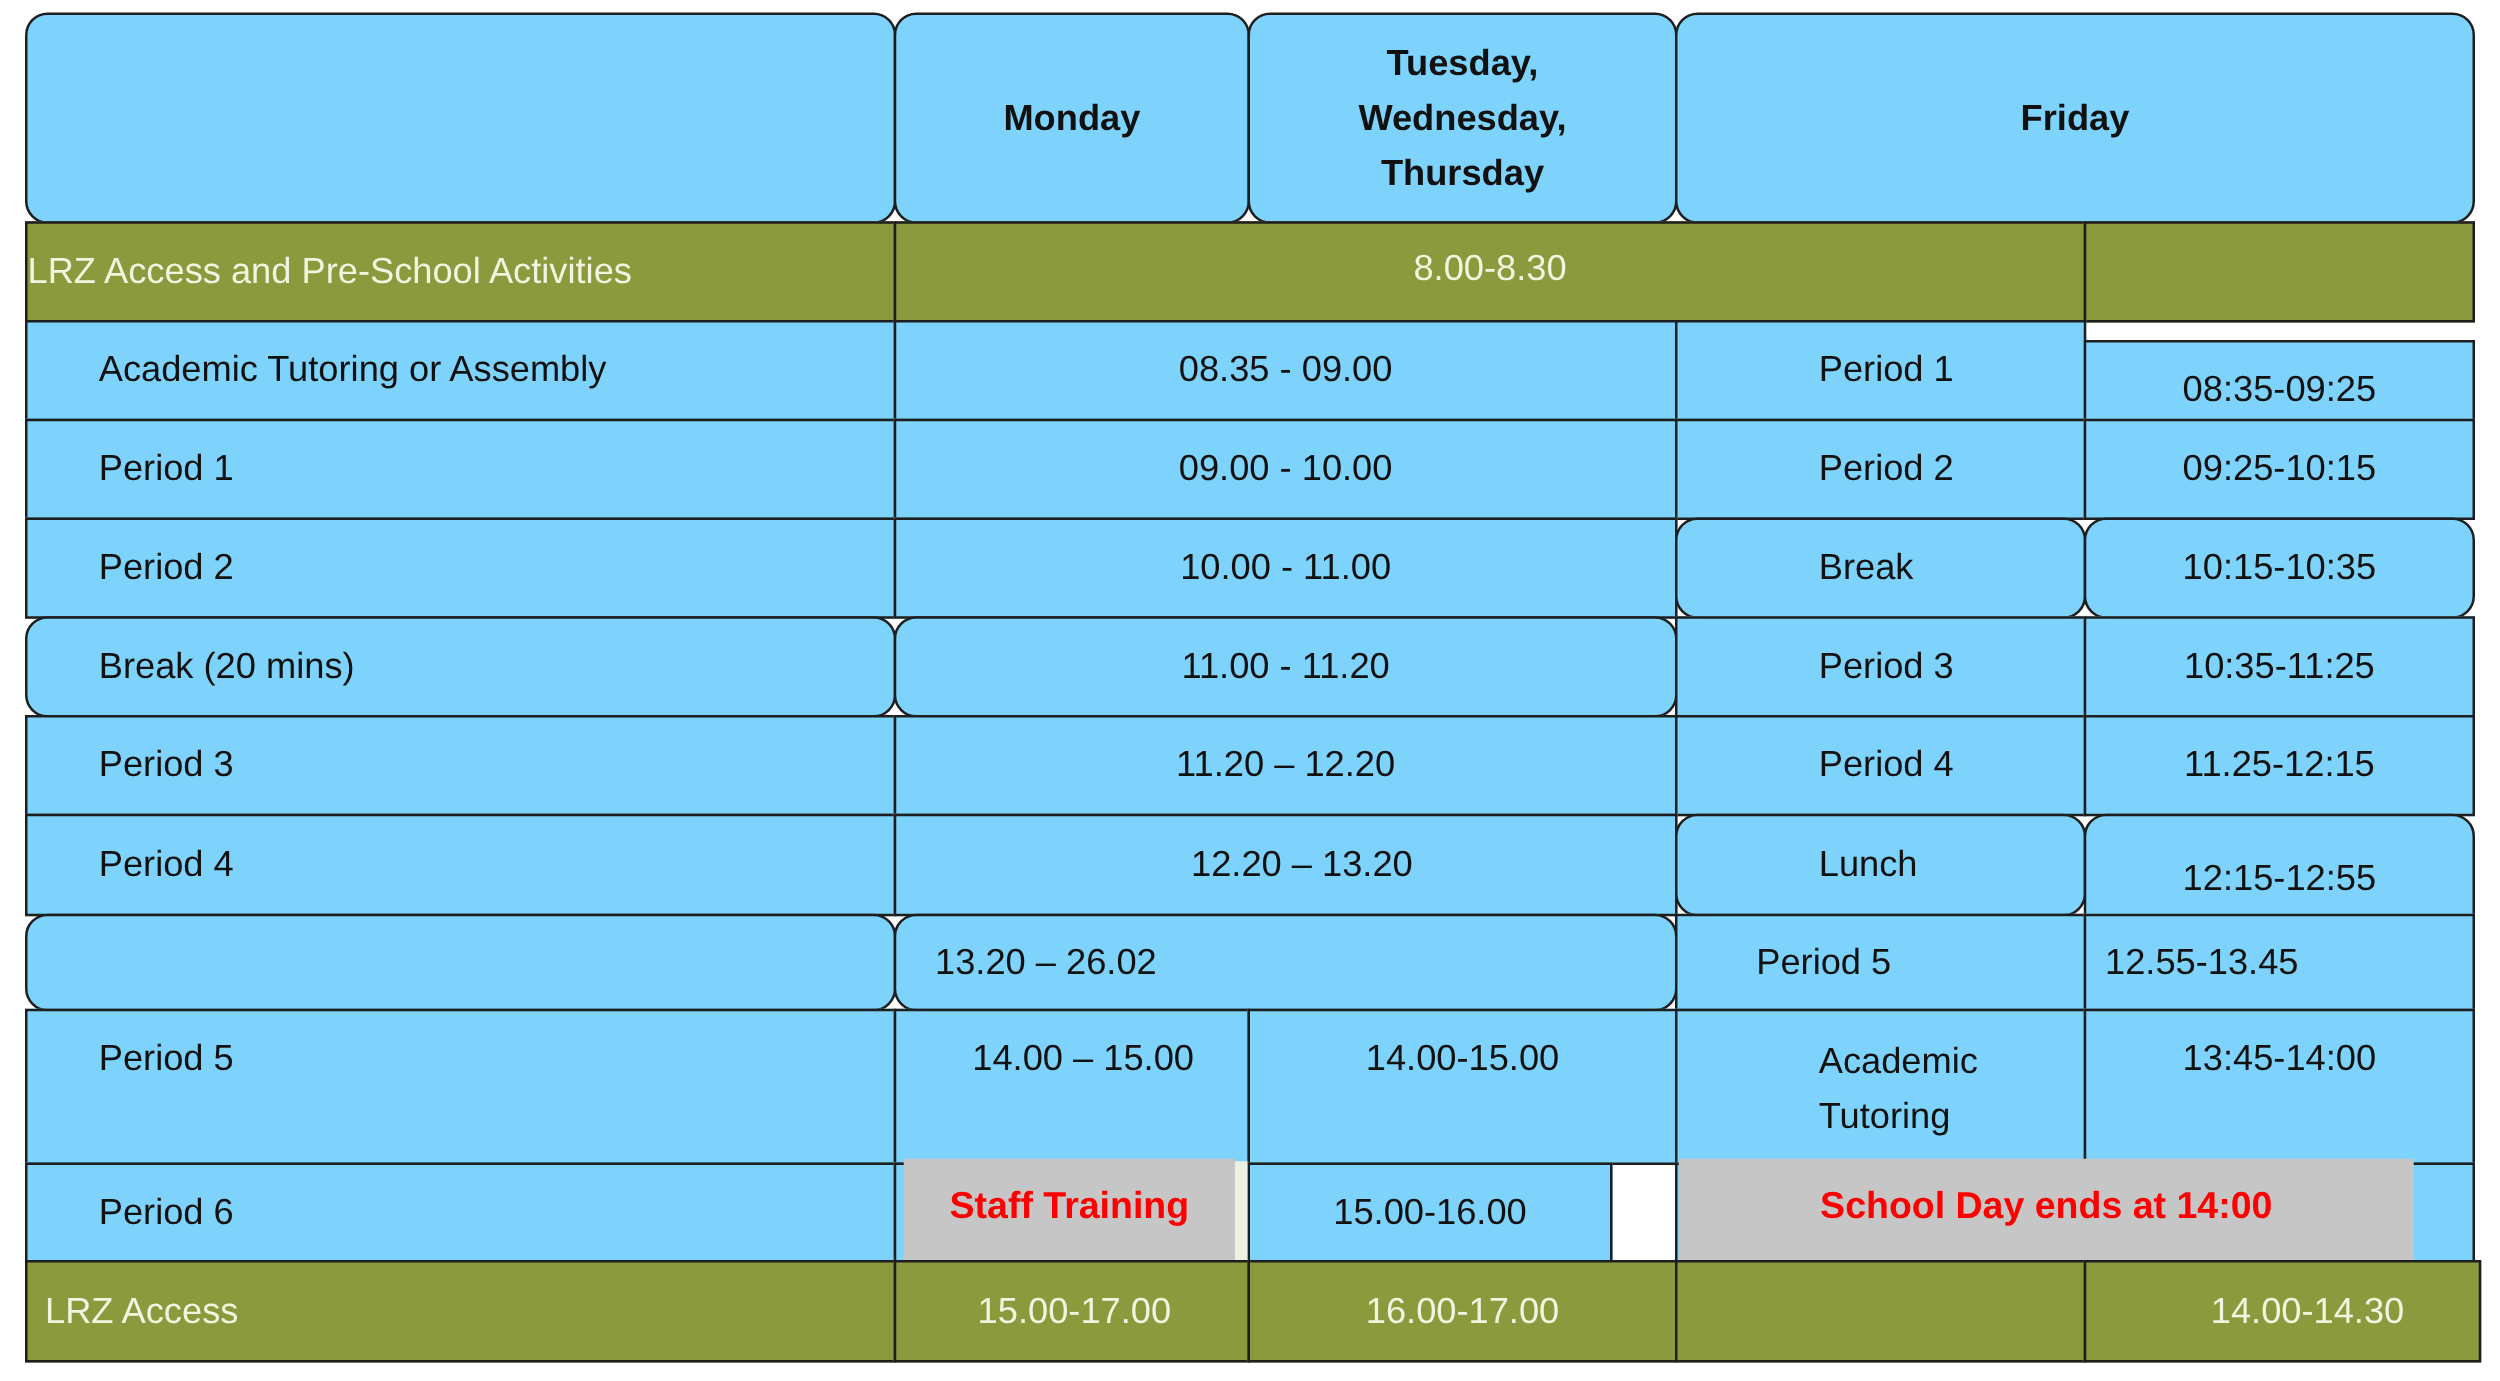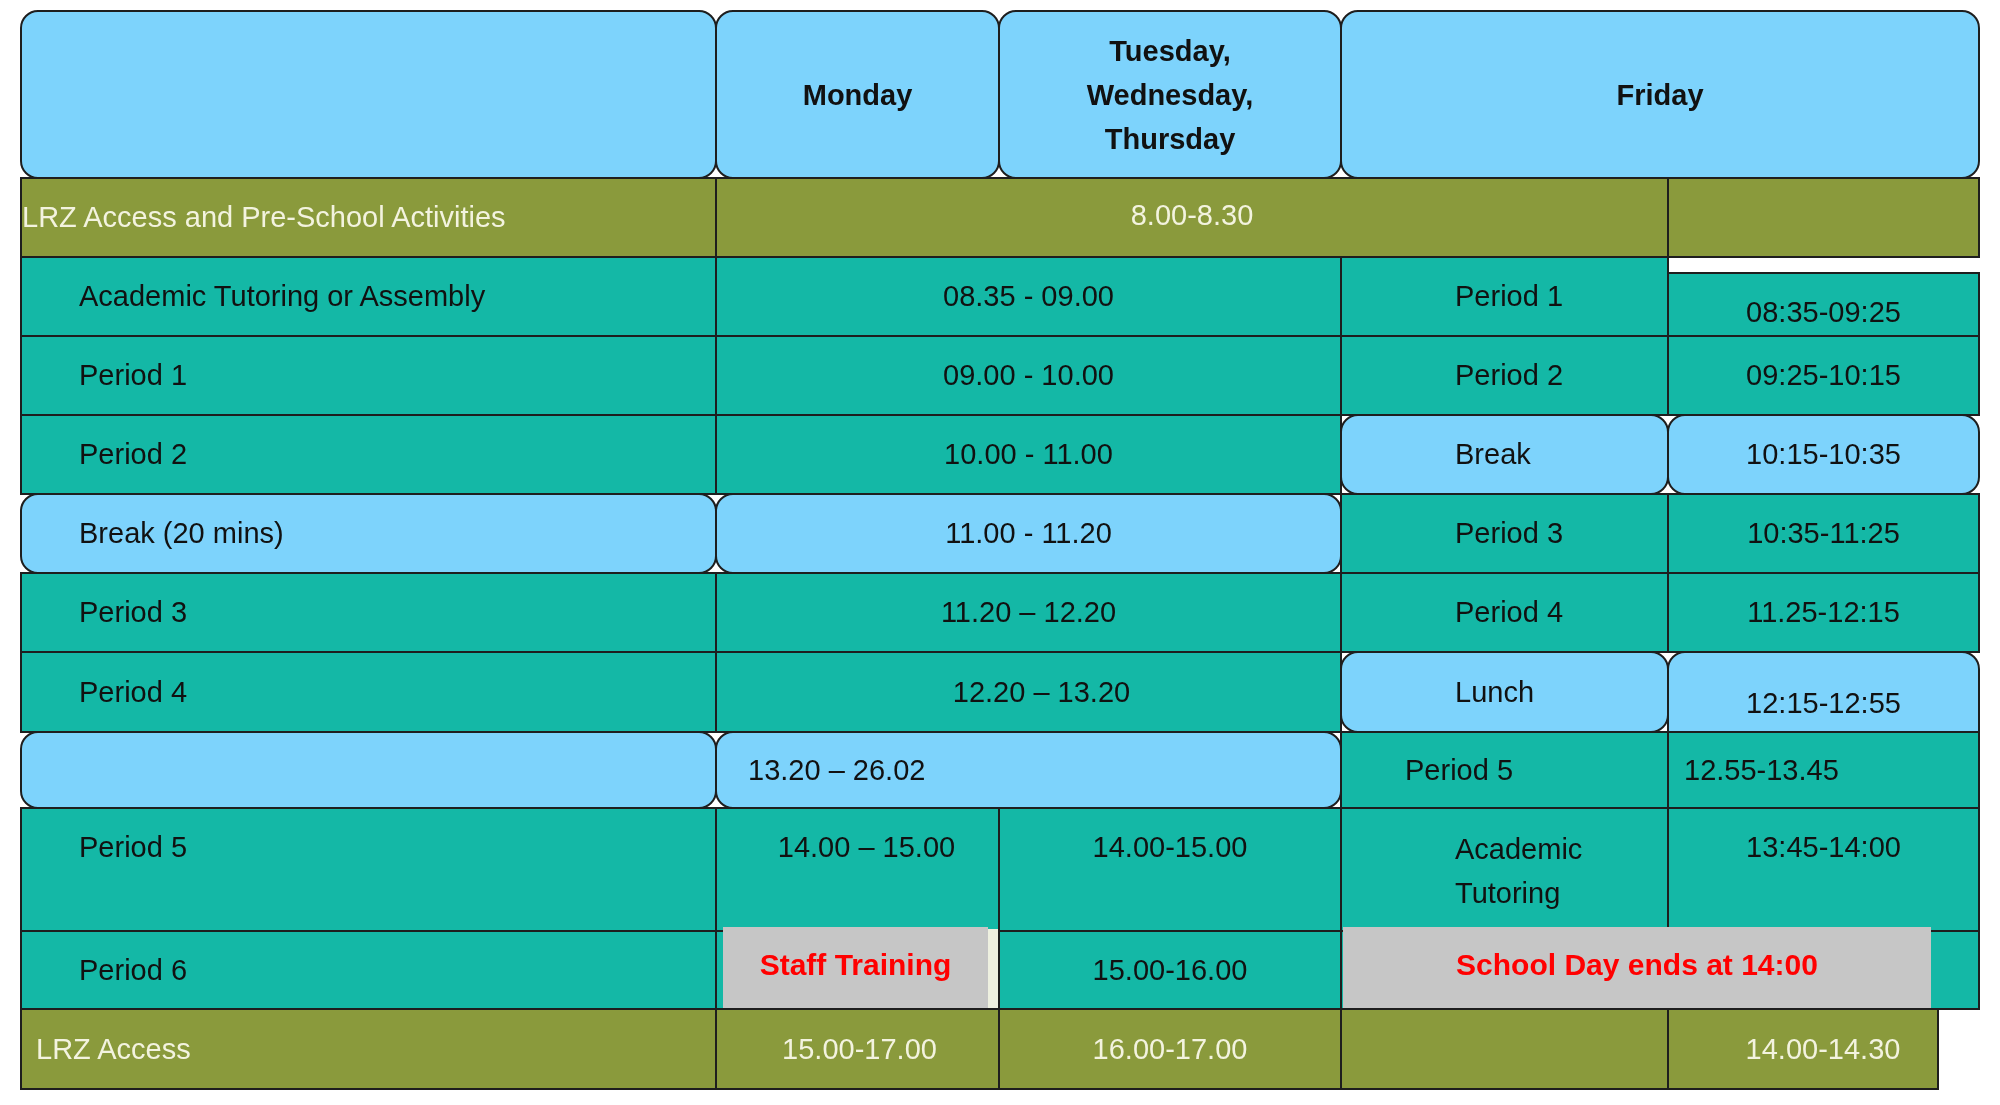--- a/index.html
+++ b/index.html
@@ -9,21 +9,21 @@
   }
   .cell {
     position: absolute; box-sizing: border-box;
     border: 2px solid #1e1e1e;
     margin-left: -1px; margin-top: -1px;
     display: flex; align-items: center;
     font-size: 29px; line-height: 1.25; white-space: nowrap;
   }
   .gray { background: #7dd3fc; border-radius: 18px; }
   .green { background: #8a9a3c; color: #f3f3df; }
-  .white { background: #14b8a6; }
+  .white { background: #7dd3fc; }
   .center { justify-content: center; text-align: center; }
   .left { justify-content: flex-start; }
   .top { align-items: flex-start; }
   .hdr { font-weight: bold; font-size: 29px; line-height: 44px; }
   .overlay {
     position: absolute; box-sizing: border-box; background: #c6c6c6;
     display: flex; align-items: center; justify-content: center;
     color: #ff0000; font-weight: bold; font-size: 30px; white-space: nowrap;
   }
   .cream { position: absolute; background: #eef0e0; }
@@ -159,21 +159,21 @@
     <span>Tutoring</span>
   </div>
   <div class="cell white center top" style="left:1668px;top:808px;width:313px;height:125px;padding-top:20px;">
     <span>13:45-14:00</span>
   </div>
 
   <div class="cell white left" style="left:21px;top:931px;width:697px;height:80px;padding-left:57px;">
     <span>Period 6</span>
   </div>
   <div class="cell white" style="left:716px;top:931px;width:285px;height:80px;"></div>
-  <div class="cell white center" style="left:999px;top:931px;width:344px;height:80px;">
+  <div class="cell white center" style="left:999px;top:931px;width:292px;height:80px;">
     <span>15.00-16.00</span>
   </div>
   <div class="cell white" style="left:1341px;top:931px;width:640px;height:80px;"></div>
 
   <div class="cream" style="left:988px;top:929px;width:10px;height:79px;"></div>
   <div class="overlay" style="left:723px;top:927px;width:265px;height:81px;padding-bottom:6px;">
     <span>Staff Training</span>
   </div>
   <div class="overlay" style="left:1343px;top:927px;width:588px;height:81px;padding-bottom:6px;">
     <span>School Day ends at 14:00</span>
@@ -182,17 +182,17 @@
   <div class="cell green left" style="left:21px;top:1009px;width:697px;height:82px;padding-left:14px;">
     <span>LRZ Access</span>
   </div>
   <div class="cell green center" style="left:716px;top:1009px;width:285px;height:82px;padding-left:4px;">
     <span>15.00-17.00</span>
   </div>
   <div class="cell green center" style="left:999px;top:1009px;width:344px;height:82px;">
     <span>16.00-17.00</span>
   </div>
   <div class="cell green" style="left:1341px;top:1009px;width:329px;height:82px;"></div>
-  <div class="cell green center" style="left:1668px;top:1009px;width:272px;height:82px;padding-left:40px;">
+  <div class="cell green center" style="left:1668px;top:1009px;width:318px;height:82px;padding-left:40px;">
     <span>14.00-14.30</span>
   </div>
 
 </div>
 
 </body></html>

